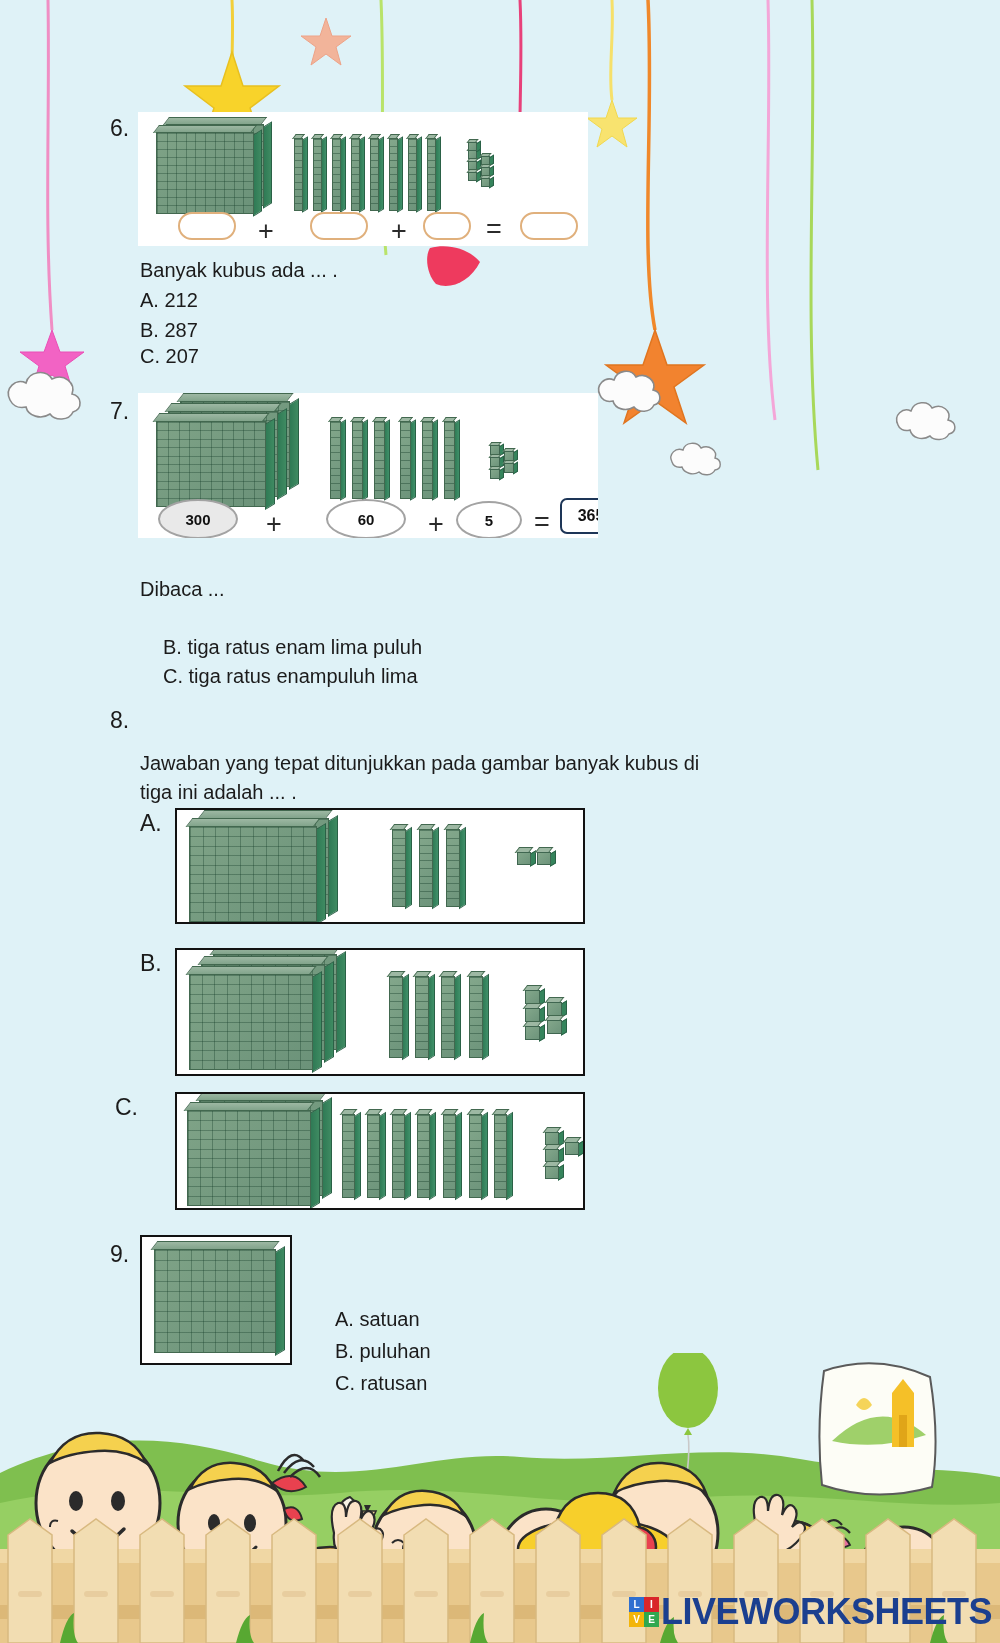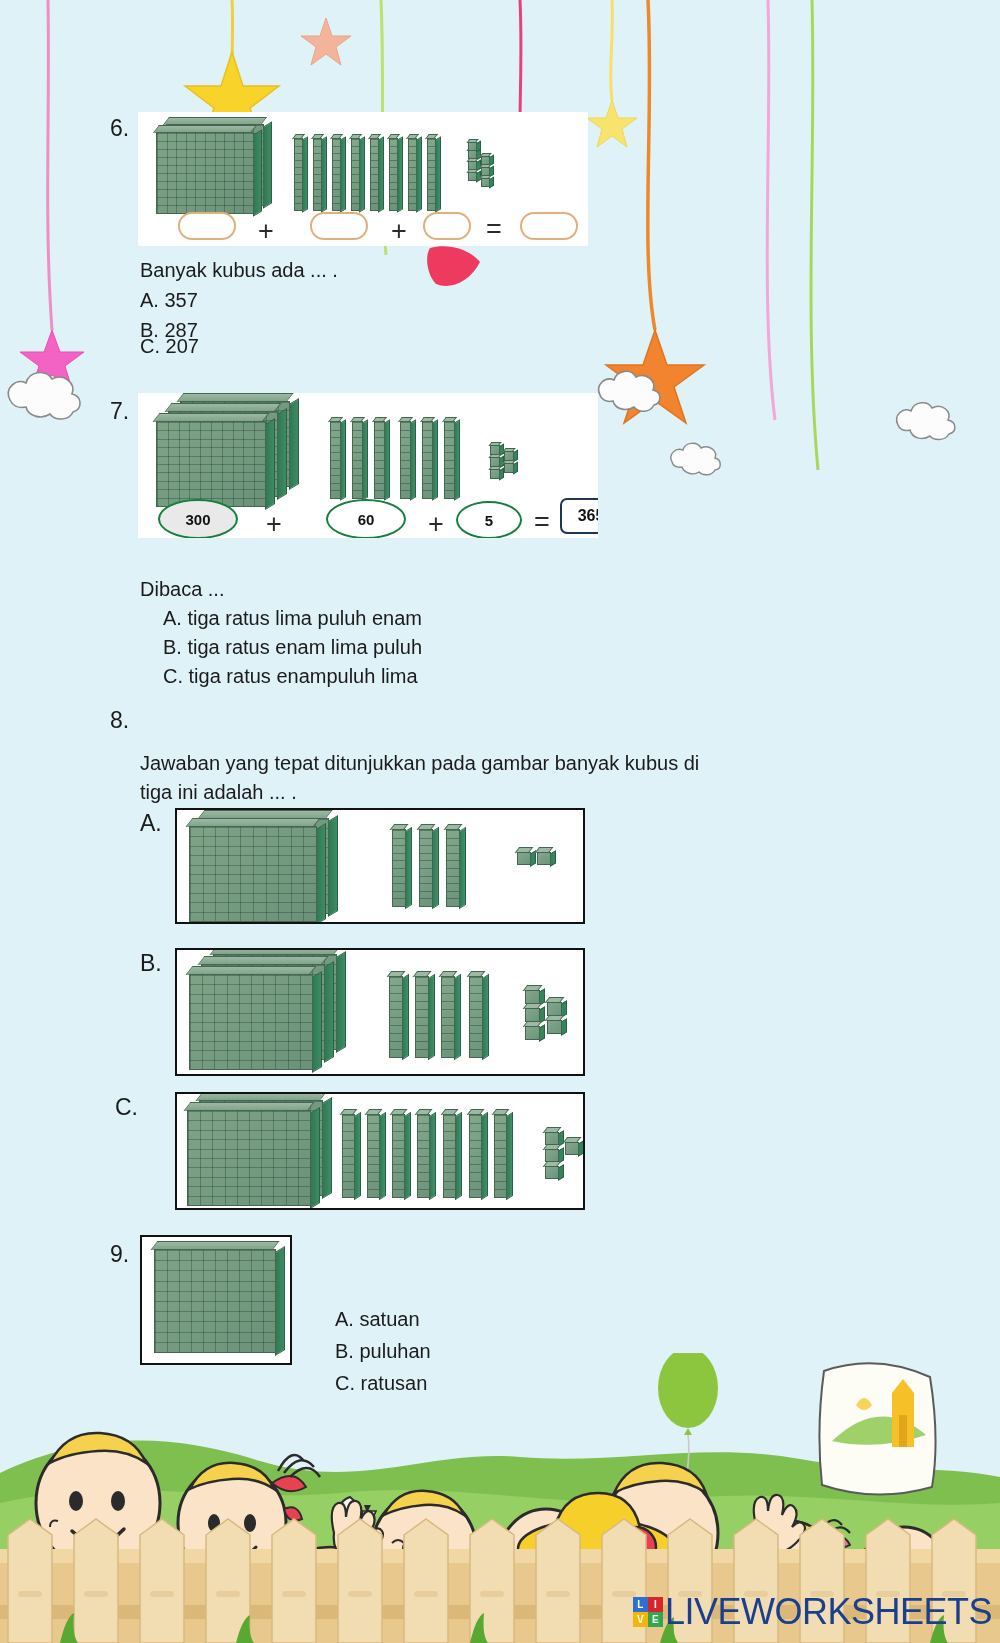--- a/index.html
+++ b/index.html
@@ -100,21 +100,21 @@
   }
   .opsym {
     position: absolute;
     font-size: 27px; color: #2b2b2b; line-height: 1;
     font-family: "Liberation Sans", sans-serif;
   }
 
   
   .valoval {
     position: absolute;
-    border: 2px solid #15803d;
+    border: 2px solid #a3a3a3;
     border-radius: 50%;
     display: flex; align-items: center; justify-content: center;
     font-size: 15px; font-weight: bold; color: #111;
     background: #fff;
   }
   .valoval.filled { background: #e9e9e9; }
   .valrect {
     position: absolute;
     border: 2px solid #1d3557;
     border-radius: 7px;
@@ -132,21 +132,21 @@
   .logo-cubes { display: flex; flex-direction: column; margin-right: 2px; }
   .logo-row { display: flex; }
   .logo-cube {
     width: 15px; height: 15px; color: #fff;
     font-size: 10px; font-weight: bold;
     display: flex; align-items: center; justify-content: center;
     font-family: "Liberation Sans", sans-serif;
   }
   .logo-word {
     font-family: "Liberation Sans", sans-serif;
-    font-size: 36px; font-weight: normal; letter-spacing: -0.5px;
+    font-size: 36px; font-weight: bold; letter-spacing: -0.5px;
     color: #1b3f8f;
   }
 </style>
 </head>
 <body>
 
 <div id="bg-decor">
   <svg width="1000" height="1643" viewBox="0 0 1000 1643">
 
     <path d="M48,0 C50,120 44,220 52,330" stroke="#f08ec4" stroke-width="3" fill="none"></path>
@@ -297,23 +297,23 @@
     <div class="ansbox" style="left:40px; top:100px; width:58px; height:28px;"></div>
     <div class="opsym" style="left:120px; top:106px;">+</div>
     <div class="ansbox" style="left:172px; top:100px; width:58px; height:28px;"></div>
     <div class="opsym" style="left:253px; top:106px;">+</div>
     <div class="ansbox" style="left:285px; top:100px; width:48px; height:28px;"></div>
     <div class="opsym" style="left:348px; top:104px;">=</div>
     <div class="ansbox" style="left:382px; top:100px; width:58px; height:28px;"></div>
   </div>
 
   <div class="qtext" style="left:140px; top:255px;">Banyak kubus ada ... .</div>
-  <div class="qtext" style="left:140px; top:285px;">A. 357</div>
+  <div class="qtext" style="left:140px; top:285px;">A. 212</div>
   <div class="qtext" style="left:140px; top:315px;">B. 287</div>
-  <div class="qtext" style="left:140px; top:331px;">C. 207</div>
+  <div class="qtext" style="left:140px; top:341px;">C. 207</div>
 
   <div class="qnum" style="left:110px; top:400px;">7.</div>
 
   <div class="panel" style="left:138px; top:393px; width:460px; height:145px;">
 
     <div class="flat" style="left:42px; top:8px; width:110px; height:86px;">
       <div class="flat-top" style="top:-8px; height:9px; transform:skewX(-38deg);"></div>
       <div class="flat-side" style="right:-9px; width:10px; transform:skewY(-32deg);"></div>
       <div class="flat-face"></div>
     </div>
@@ -388,21 +388,20 @@
     <div class="valoval filled" style="left:20px; top:106px; width:80px; height:40px;">300</div>
     <div class="opsym" style="left:128px; top:118px;">+</div>
     <div class="valoval" style="left:188px; top:106px; width:80px; height:40px;">60</div>
     <div class="opsym" style="left:290px; top:118px;">+</div>
     <div class="valoval" style="left:318px; top:108px; width:66px; height:38px;">5</div>
     <div class="opsym" style="left:396px; top:116px;">=</div>
     <div class="valrect" style="left:422px; top:105px; width:62px; height:36px;">365</div>
   </div>
 
   <div class="qtext" style="left:140px; top:574px;">Dibaca ...</div>
-  <div class="qtext" style="left:163px; top:603px;">A. tiga ratus lima puluh enam</div>
   <div class="qtext" style="left:163px; top:661px;">C. tiga ratus enampuluh lima</div>
   <div class="qtext" style="left:163px; top:632px;">B. tiga ratus enam lima puluh</div>
 
   <div class="qnum" style="left:110px; top:709px;">8.</div>
   <div class="qtext" style="left:140px; top:748px;">Jawaban yang tepat ditunjukkan pada gambar banyak kubus di</div>
   <div class="qtext" style="left:140px; top:777px;">tiga ini adalah ... .</div>
 
   <div class="opt-letter" style="left:140px; top:812px;">A.</div>
   <div class="panel panel-bordered" style="left:175px; top:808px; width:410px; height:116px;">
     <div class="flat" style="left:24px; top:8px; width:128px; height:96px;">

